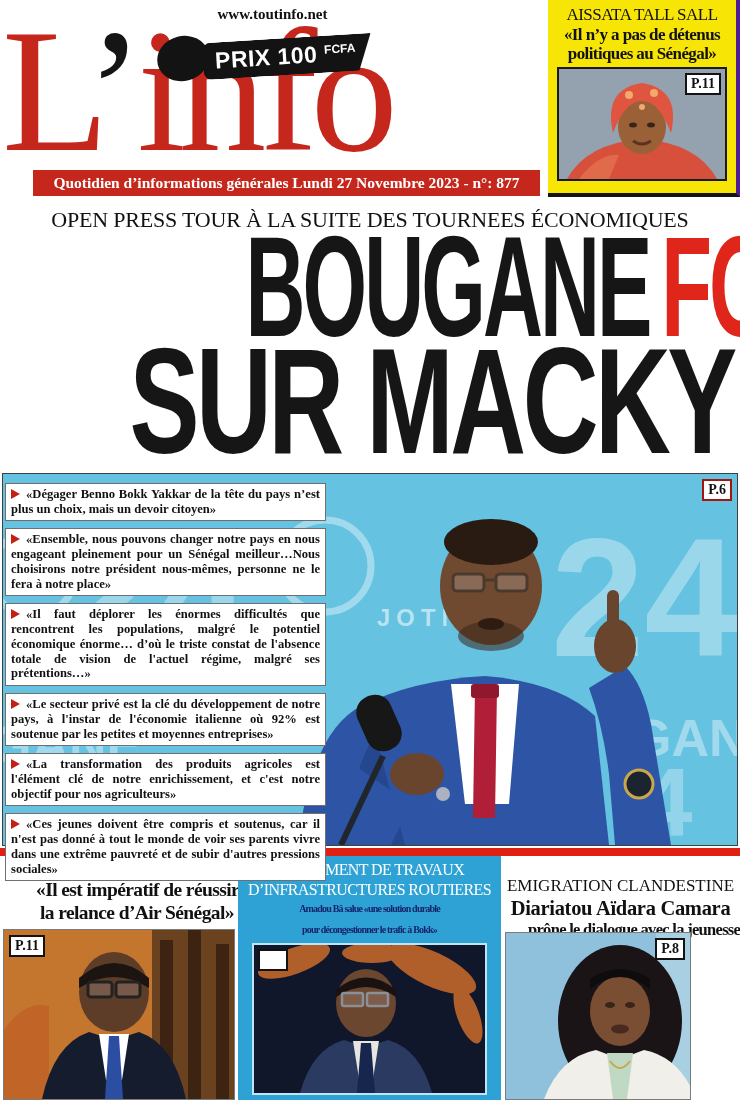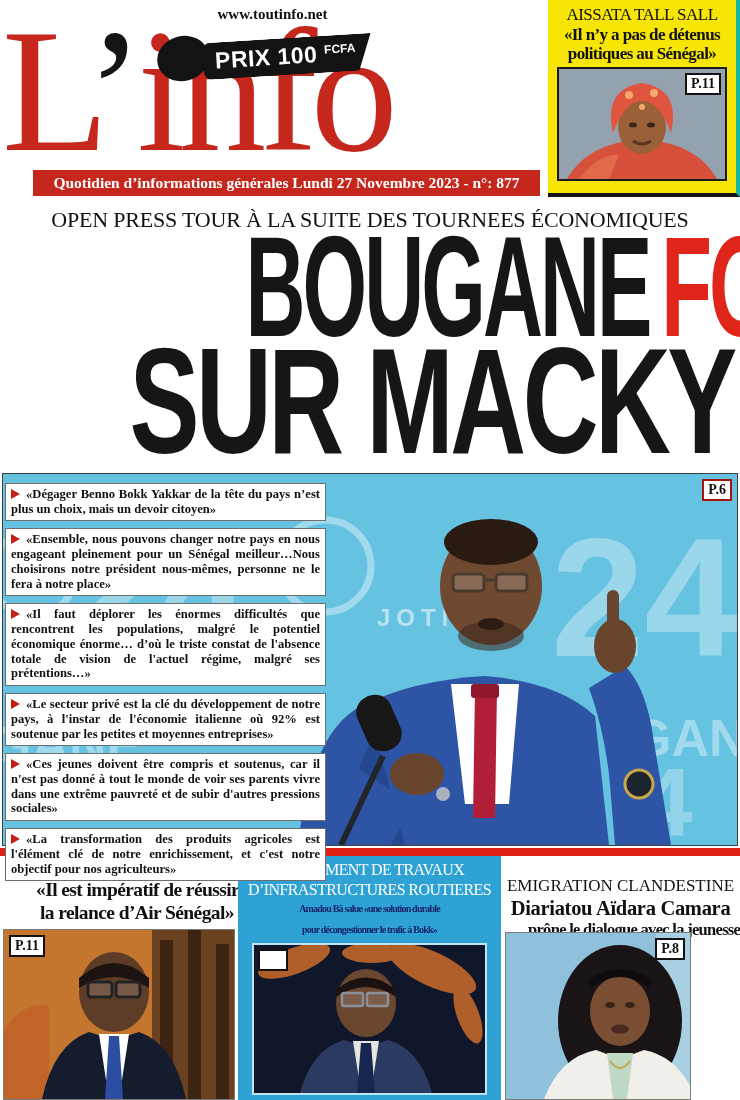--- a/index.html
+++ b/index.html
@@ -24,21 +24,21 @@
     clip-path:polygon(0 0,100% 0,92% 100%,0 100%);
     transform:rotate(-3.5deg);
     font-family:"Liberation Sans", sans-serif; font-weight:bold; }
   .price-main { font-size:23px; letter-spacing:0.5px; }
   .price-small { font-size:12px; margin-left:7px; margin-top:-10px; }
   .redbar { position:absolute; left:33px; top:170px; width:507px; height:26px;
     background:#C5271D; color:#fff; font-weight:bold; font-size:15.5px;
     line-height:25px; text-align:center; white-space:nowrap; }
   
   .topright { position:absolute; left:548px; top:0; width:192px; height:197px;
-    background:#F6E505; border-right:4px solid #14b8a6; border-bottom:4px solid #141414;
+    background:#F6E505; border-right:4px solid #4c1d95; border-bottom:4px solid #141414;
     text-align:center; }
   .tr-kicker { margin-top:5px; font-size:17px; letter-spacing:-0.5px; white-space:nowrap; }
   .tr-quote { font-weight:bold; font-size:17px; line-height:19px; letter-spacing:-0.6px; white-space:nowrap; }
   .tr-photo { position:relative; width:170px; height:114px; margin:4px auto 0;
     border:2px solid #1a1a1a; background:#93A2AE; }
   
   .badge { position:absolute; background:#fff; border:2px solid #131313;
     font-weight:bold; font-size:14px; line-height:18px; padding:0 4px; z-index:6; }
   .badge.red-border { border-color:#A5150E; }
   
@@ -174,22 +174,22 @@
       <circle cx="440" cy="320" r="7" fill="#C9C9C9" opacity="0.8"></circle>
     </svg>
 
     <div class="badge red-border" style="top:5px; right:5px;">P.6</div>
 
     <div class="quotes">
       <div class="quote"><span class="tri"></span><span>«Dégager Benno Bokk Yakkar de la tête du pays n’est plus un choix, mais un devoir citoyen»</span></div>
       <div class="quote"><span class="tri"></span><span>«Ensemble, nous pouvons changer notre pays en nous engageant pleinement pour un Sénégal meilleur…Nous choisirons notre président nous-mêmes, personne ne le fera à notre place»</span></div>
       <div class="quote"><span class="tri"></span><span>«Il faut déplorer les énormes difficultés que rencontrent les populations, malgré le potentiel économique énorme… d’où le triste constat de l'absence totale de vision de l'actuel régime, malgré ses prétentions…»</span></div>
       <div class="quote"><span class="tri"></span><span>«Le secteur privé est la clé du développement de notre pays, à l'instar de l'économie italienne où 92% est soutenue par les petites et moyennes entreprises»</span></div>
+      <div class="quote"><span class="tri"></span><span>«La transformation des produits agricoles est l'élément clé de notre enrichissement, et c'est notre objectif pour nos agriculteurs»</span></div>
       <div class="quote"><span class="tri"></span><span>«Ces jeunes doivent être compris et soutenus, car il n'est pas donné à tout le monde de voir ses parents vivre dans une extrême pauvreté et de subir d'autres pressions sociales»</span></div>
-      <div class="quote"><span class="tri"></span><span>«La transformation des produits agricoles est l'élément clé de notre enrichissement, et c'est notre objectif pour nos agriculteurs»</span></div>
     </div>
   </div>
 
   <div class="red-divider"></div>
 
   <div class="bottom">
 
     <div class="bcol bcol1">
       <div class="b-kicker">ANTOINE MBENGUE, MTA</div>
       <div class="b-hl">«Il est impératif de réussir</div>

